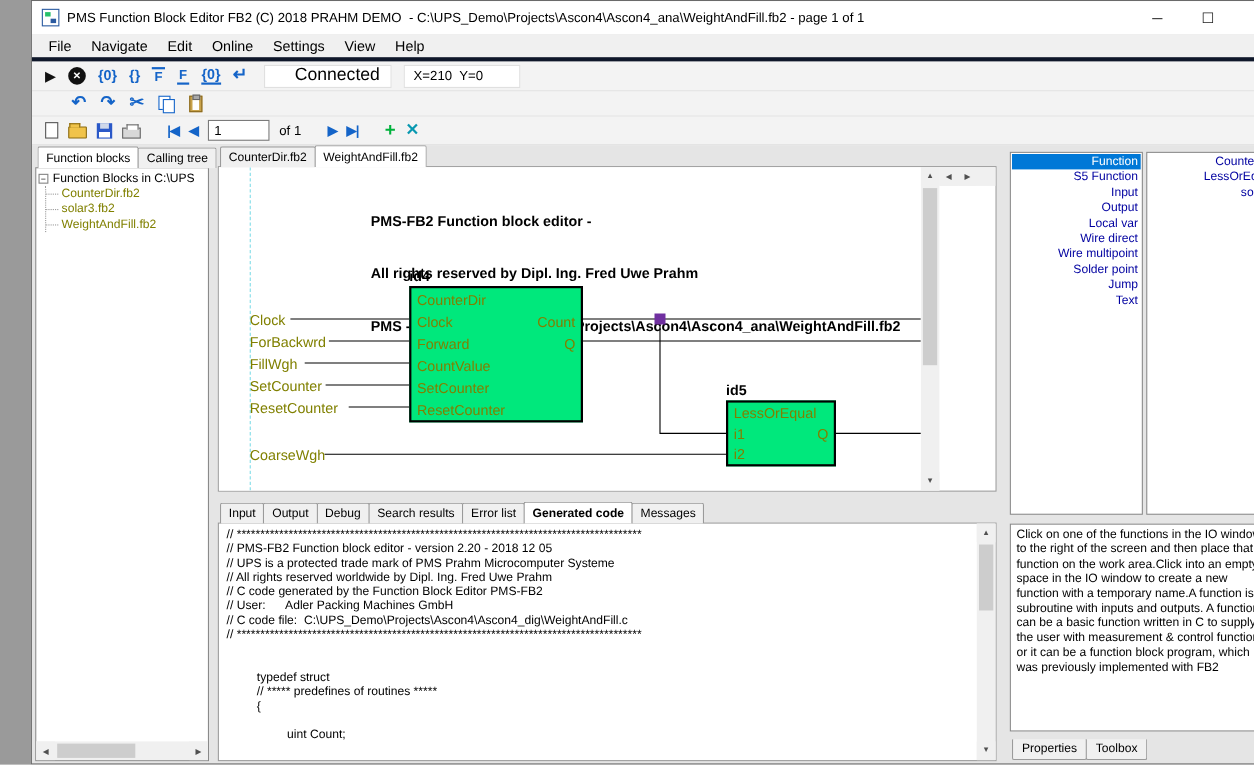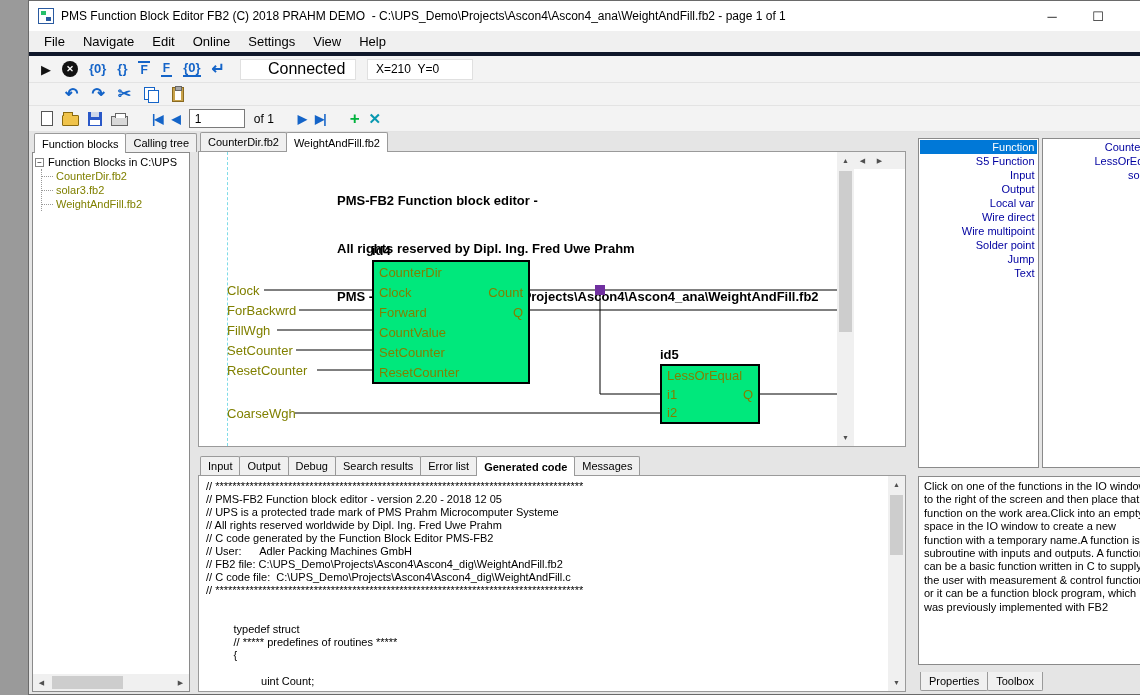--- a/index.html
+++ b/index.html
@@ -59,21 +59,21 @@
   .icon-delx { color:#0898b0; font-size:15px; font-weight:bold; line-height:15px; }
   .tb-sep { width:6px; }
 
   
   .main { flex:1; display:flex; min-height:0; }
   .left-panel { width:163px; flex:0 0 auto; display:flex; flex-direction:column; padding:1px 0 2px 3px; }
   .center { flex:1; min-width:0; display:flex; flex-direction:column; padding:0 2px 2px 6px; }
   .right-panel { width:259px; flex:0 0 auto; display:flex; flex-direction:column; padding:6px 5px 2px 10px; }
 
   
-  .tabstrip { display:flex; align-items:flex-start; height:20px; flex:0 0 auto; position:relative; z-index:2; padding-left:2px; }
+  .tabstrip { display:flex; align-items:center; height:20px; flex:0 0 auto; position:relative; z-index:2; padding-left:2px; }
   .tab { font-size:11px; line-height:12px; padding:3px 7px; background:#f0f0f0; color:#000;
          border:1px solid #9a9a9a; border-bottom:none; border-radius:2px 2px 0 0; margin-right:-1px; white-space:nowrap; position:relative; z-index:1;}
   .tab.selected { background:#fff; z-index:3; padding-top:4px; }
   .bold-selected .tab.selected { font-weight:bold; }
   .bottom-tabs { height:20px; display:flex; align-items:flex-start; margin-top:7px; padding-left:2px; flex:0 0 auto; }
   .btab { font-size:11px; line-height:12px; padding:3px 8px; background:#f0f0f0; color:#000;
           border:1px solid #9a9a9a; border-top:none; border-radius:0 0 2px 2px; margin-right:-1px; }
   .btab.selected { background:#f0f0f0; z-index:3; position:relative; }
 
   
@@ -325,21 +325,20 @@
         </div>
 
       <div class="code-box">
         <div class="code-scroll">
             <div class="code-line">// **************************************************************************************</div>
             <div class="code-line">// PMS-FB2 Function block editor - version 2.20 - 2018 12 05</div>
             <div class="code-line">// UPS is a protected trade mark of PMS Prahm Microcomputer Systeme</div>
             <div class="code-line">// All rights reserved worldwide by Dipl. Ing. Fred Uwe Prahm</div>
             <div class="code-line">// C code generated by the Function Block Editor PMS-FB2</div>
             <div class="code-line">// User:      Adler Packing Machines GmbH</div>
-            <div class="code-line">// FB2 file: C:\UPS_Demo\Projects\Ascon4\Ascon4_dig\WeightAndFill.fb2</div>
             <div class="code-line">// C code file:  C:\UPS_Demo\Projects\Ascon4\Ascon4_dig\WeightAndFill.c</div>
             <div class="code-line">// **************************************************************************************</div>
             <div class="code-line"></div>
             <div class="code-line"></div>
             <div class="code-line">         typedef struct</div>
             <div class="code-line">         // ***** predefines of routines *****</div>
             <div class="code-line">         {</div>
             <div class="code-line"></div>
             <div class="code-line">                  uint Count;</div>
           </div>

